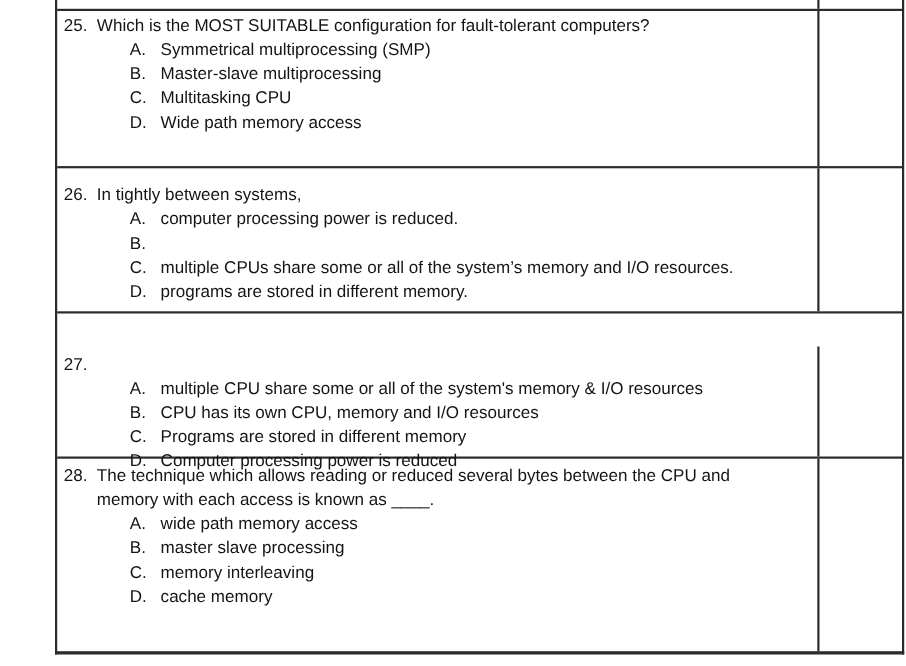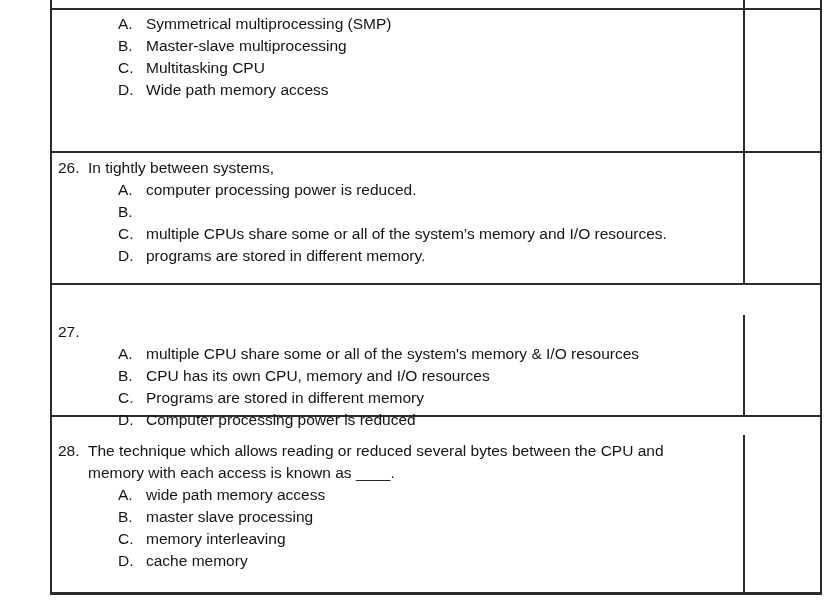--- a/index.html
+++ b/index.html
@@ -38,23 +38,23 @@
     border-right: 2px solid #2b2b2b;
     padding: 0 0 0 6px;
   }
   .stub .qcell { padding: 0; }
   .acell { flex: 1; }
   .r25 { height: 143px; }
   .r26 { height: 132px; }
   .r27 { height: 132px; }
   .r28 { height: 177px; }
   .r25 .qcell { padding-top: 3px; }
-  .r26 .qcell { padding-top: 4px; }
+  .r26 .qcell { padding-top: 14px; }
   .r27 .qcell { padding-top: 6px; margin-top: 30px; }
-  .r28 .qcell { padding-top: 5px; margin-top: 18px; }
+  .r28 .qcell { padding-top: 5px; }
   .qline {
     display: flex;
     font-size: 15.5px;
     line-height: 22px;
   }
   .qnum { width: 30px; flex: none; }
   .qtext { max-width: 610px; }
   .opt {
     display: flex;
     font-size: 15.5px;
@@ -68,20 +68,24 @@
 
 <div class="qtable">
 
   <div class="trow stub">
     <div class="qcell"></div>
     <div class="acell"></div>
   </div>
 
   <div class="trow r25">
     <div class="qcell">
+      <div class="qline">
+        <span class="qnum">25.</span>
+        <span class="qtext">Which is the MOST SUITABLE configuration for fault-tolerant computers?</span>
+      </div>
       <div class="opt">
         <span class="ol">A.</span>
         <span class="ot">Symmetrical multiprocessing (SMP)</span>
       </div>
       <div class="opt">
         <span class="ol">B.</span>
         <span class="ot">Master-slave multiprocessing</span>
       </div>
       <div class="opt">
         <span class="ol">C.</span>

